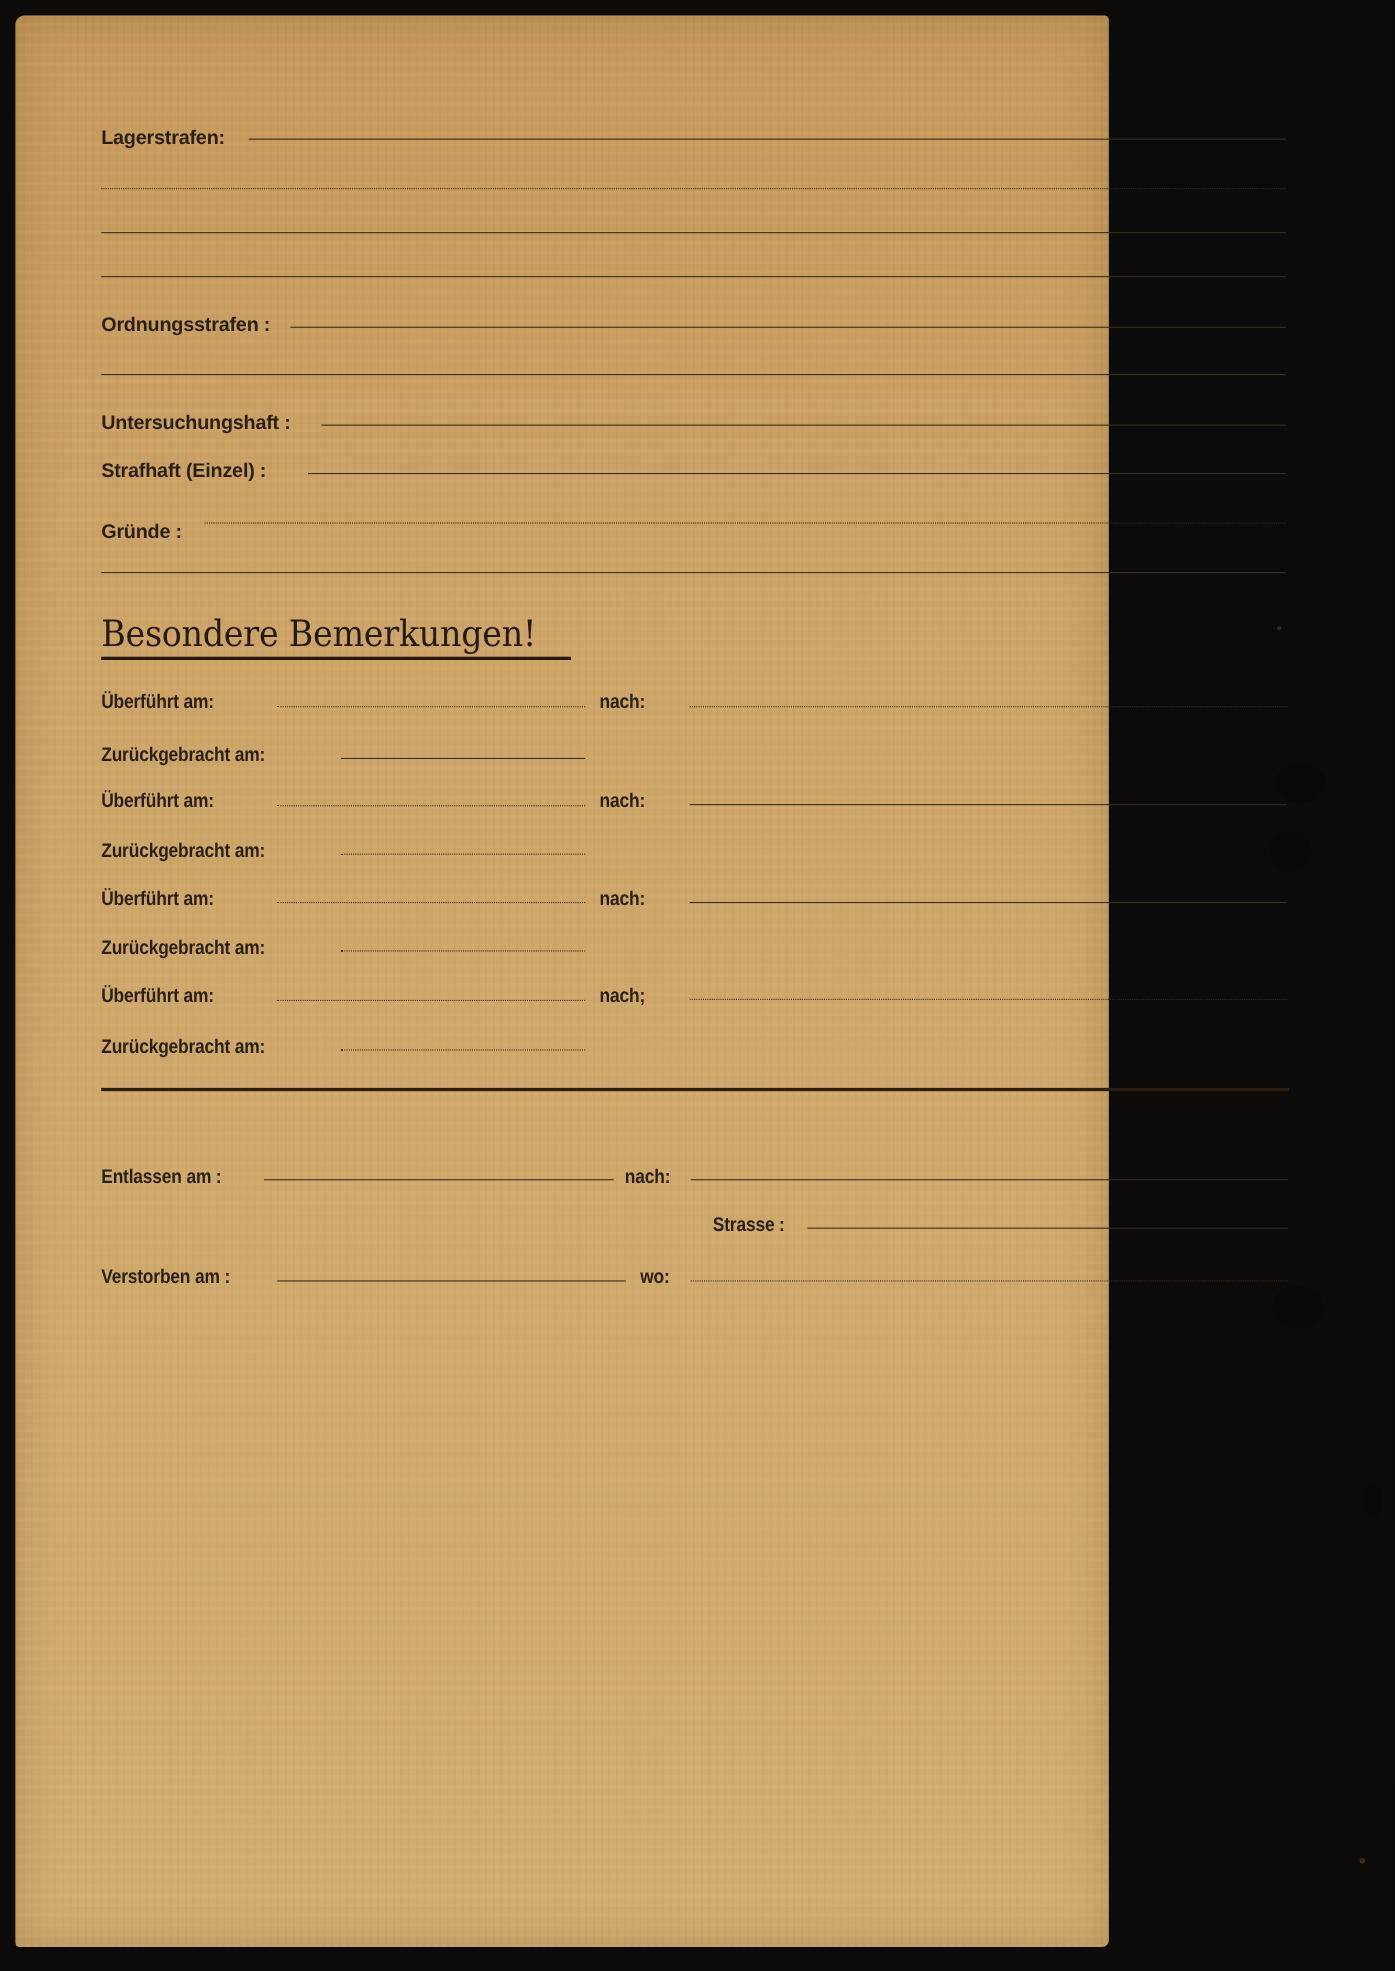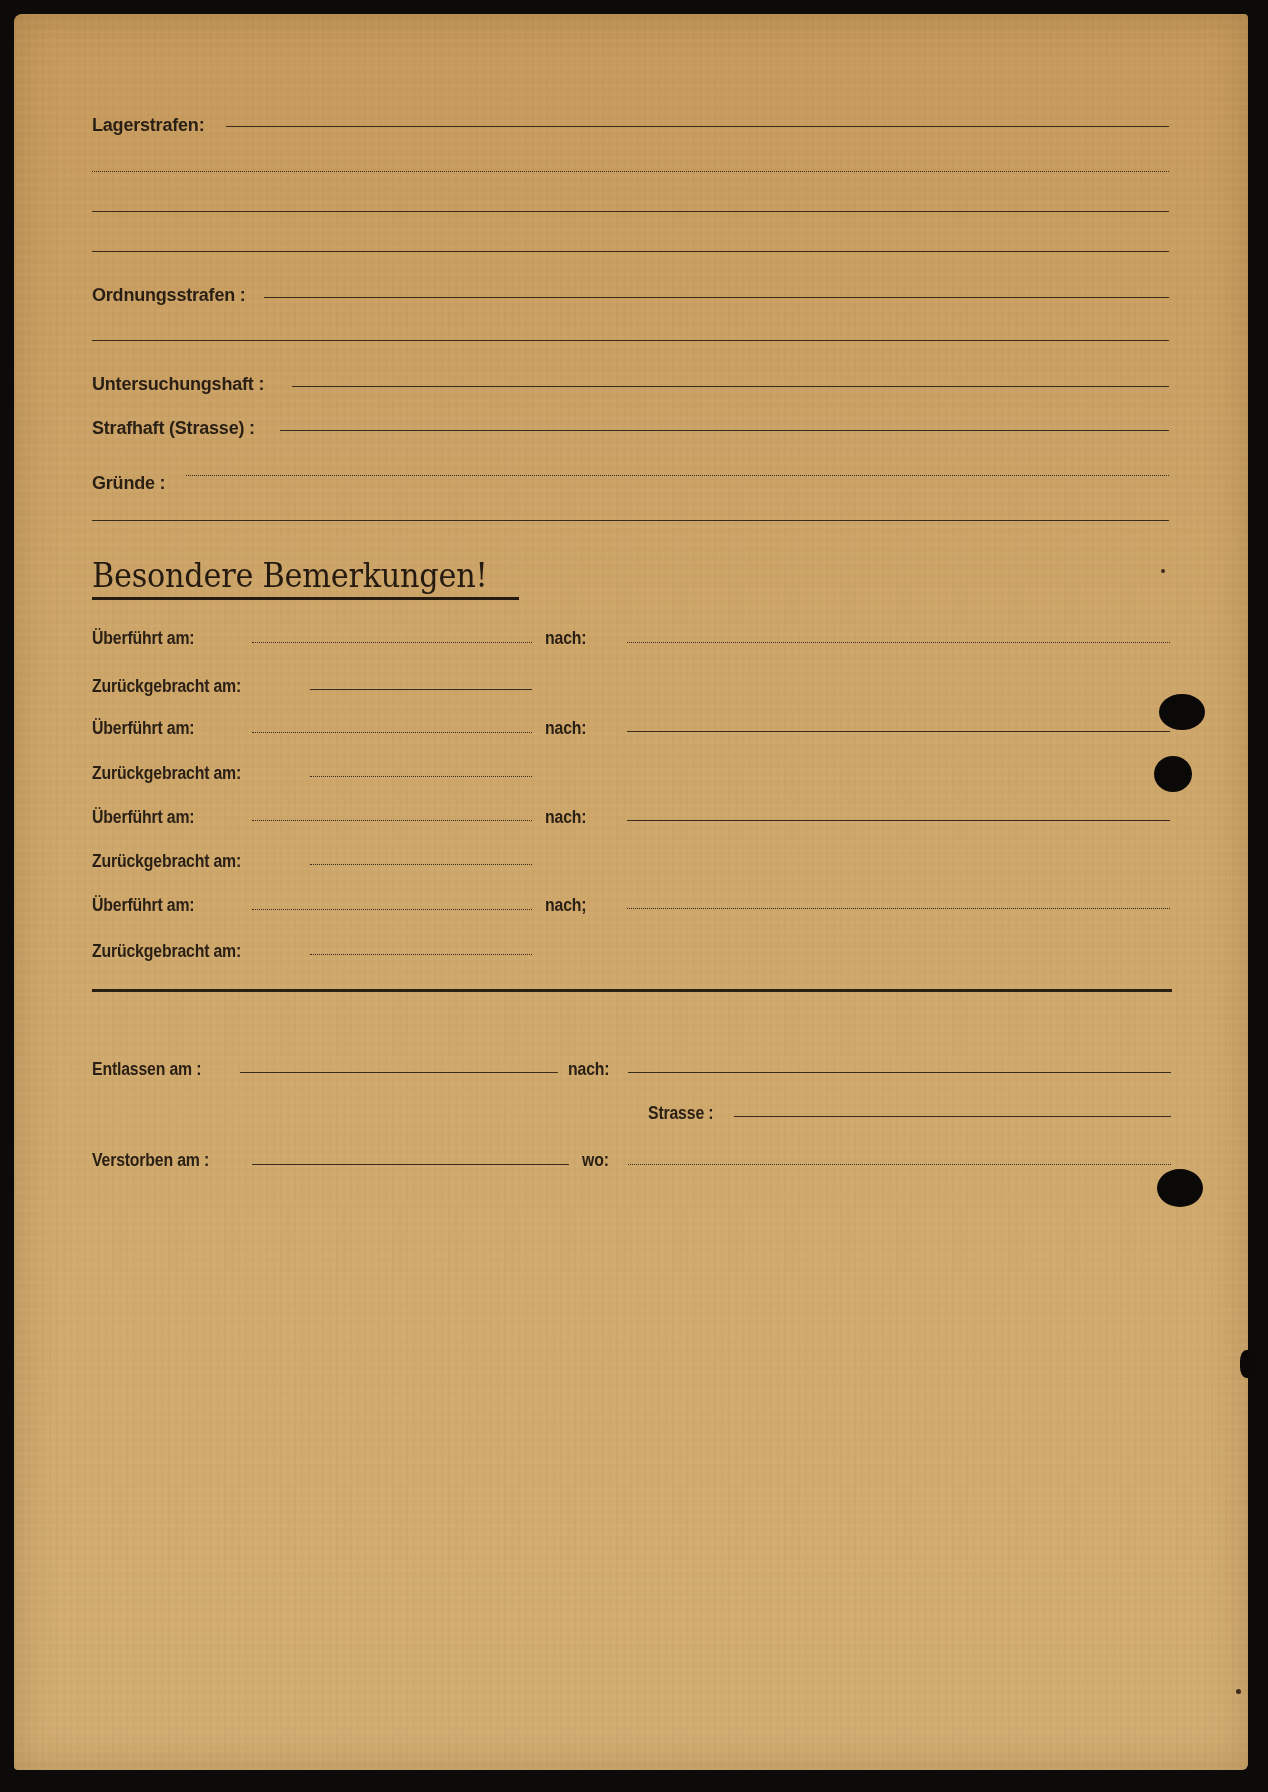--- a/index.html
+++ b/index.html
@@ -1,21 +1,21 @@
 <!DOCTYPE html>
 <html><head>
 <meta charset="utf-8">
 <style>
   html, body { margin:0; padding:0; }
   body {
     width:1268px; height:1792px; background:#0d0b09; position:relative; overflow:hidden;
     font-family: "Liberation Sans", sans-serif;
   }
   .page {
-    position:absolute; left:14px; top:14px; width:1234px; height:1756px;
+    position:absolute; left:14px; top:14px; width:994px; height:1756px;
     background: linear-gradient(180deg, #c69a5c 0%, #cda569 35%, #cfa86c 60%, #d2ad72 100%);
     border-radius:8px 4px 6px 4px;
     box-shadow: inset 0 0 40px rgba(90,60,20,0.25);
   }
   .page::before {
     content:""; position:absolute; inset:0; border-radius:inherit;
     background:
       repeating-linear-gradient(90deg, rgba(120,80,30,0.035) 0 2px, transparent 2px 7px),
       repeating-linear-gradient(0deg, rgba(255,240,200,0.04) 0 3px, transparent 3px 9px);
     pointer-events:none;
@@ -51,21 +51,21 @@
   <div class="line" style="left:78px;top:197px;width:1077px;"></div>
   <div class="line" style="left:78px;top:237px;width:1077px;"></div>
 
   <span class="lbl" style="left:78px;top:272px;">Ordnungsstrafen :</span>
   <div class="line" style="left:250px;top:283px;width:905px;"></div>
   <div class="line" style="left:78px;top:326px;width:1077px;"></div>
 
   <span class="lbl" style="left:78px;top:361px;">Untersuchungshaft :</span>
   <div class="line" style="left:278px;top:372px;width:877px;"></div>
 
-  <span class="lbl" style="left:78px;top:405px;">Strafhaft (Strasse) :</span>
+  <span class="lbl" style="left:78px;top:405px;">Strafhaft (Einzel) :</span>
   <div class="line" style="left:266px;top:416px;width:889px;"></div>
 
   <span class="lbl" style="left:78px;top:460px;">Gründe :</span>
   <div class="line dots" style="left:172px;top:461px;width:983px;"></div>
   <div class="line" style="left:78px;top:506px;width:1077px;"></div>
 
   <div class="heading" style="left:78px;top:542px;">Besondere Bemerkungen!</div>
   <div class="heading-rule" style="left:78px;top:583px;"></div>
 
   <span class="lbl cond" style="left:78px;top:615px;">Überführt am:</span>

